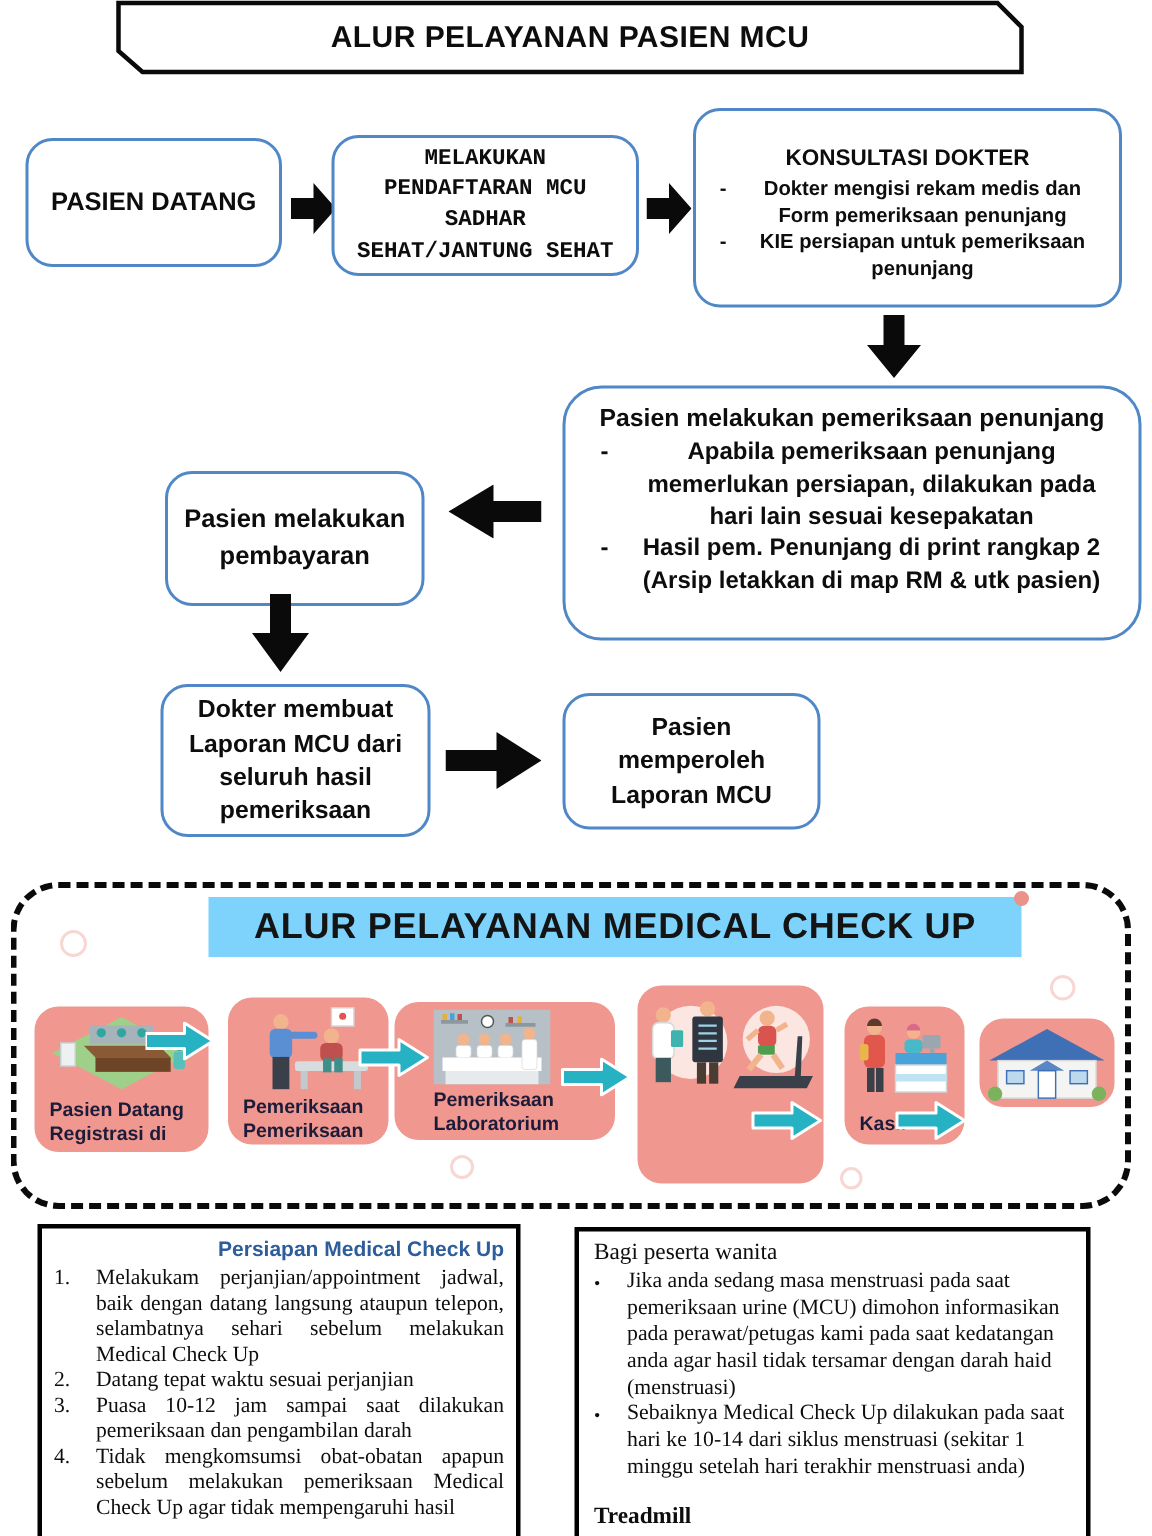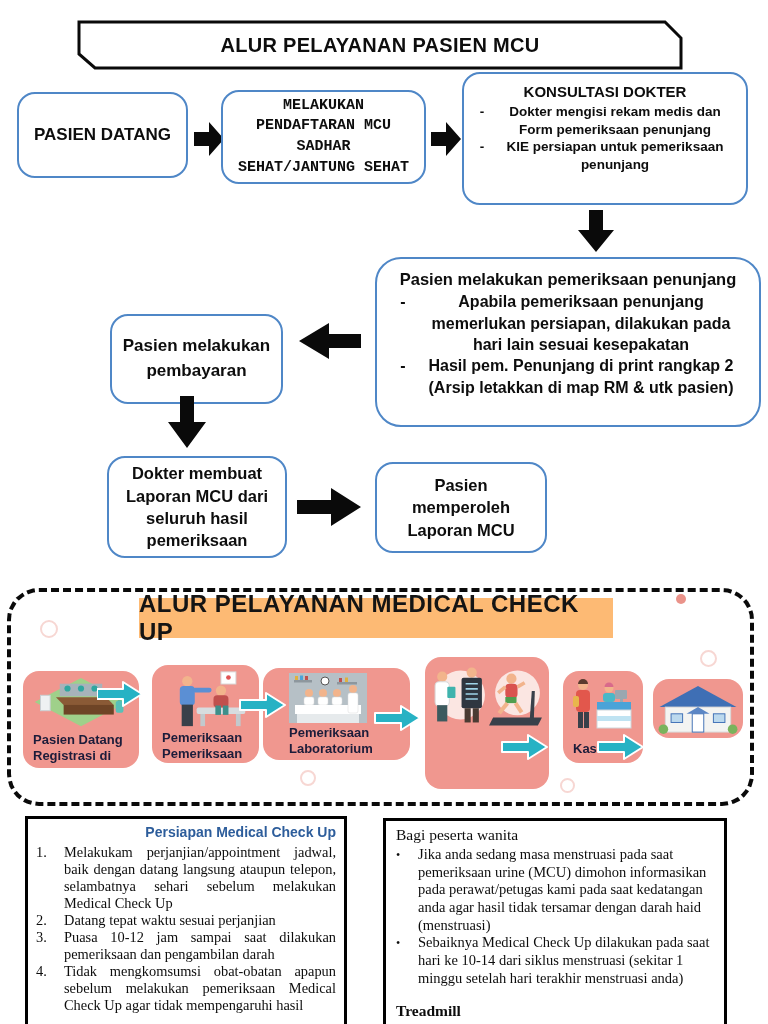--- a/index.html
+++ b/index.html
@@ -1,44 +1,44 @@
 <!DOCTYPE html>
 <html><head>
 <meta charset="utf-8">
 <style>
   html,body{margin:0;padding:0;background:#fff;}
   #canvas{
     position:relative;width:768px;height:1024px;background:#ffffff;
     overflow:hidden;font-family:"Liberation Sans",sans-serif;color:#0d0d0d;
   }
   
-  .titlebox{position:absolute;left:77px;top:20px;width:606px;height:50px;border-radius:17px;}
+  .titlebox{position:absolute;left:77px;top:0;width:606px;height:50px;border-radius:17px;}
   .titlebox svg{position:absolute;left:0;top:0;}
   .tb-text{position:absolute;left:0;top:0;width:100%;height:100%;
     display:flex;align-items:center;justify-content:center;
     font-size:20px;font-weight:bold;letter-spacing:.3px;}
   .bluebox{position:absolute;background:#fff;border:2.5px solid #4f87c7;border-radius:18px;
     display:flex;flex-direction:column;align-items:center;justify-content:center;
     text-align:center;font-weight:bold;box-sizing:border-box;}
   .bluebox.topalign{justify-content:flex-start;}
   .blk{position:absolute;}
   .blk svg polygon{fill:#0a0a0a;}
   .li{display:flex;width:100%;}
   .li .dash{flex:0 0 20px;text-align:center;}
   .li .litxt{flex:1;text-align:center;}
-  #box-konsultasi{font-size:13.5px;line-height:1.32;padding:8px 8px;}
+  #box-konsultasi{font-size:13.5px;line-height:1.32;padding:22px 8px;}
   #box-konsultasi .bxtitle{font-size:15px;margin-bottom:1px;}
   #box-penunjang{font-size:16px;line-height:1.34;padding:9px 13px;border-radius:26px;}
   #box-penunjang .bxtitle{font-size:16.5px;margin-bottom:1px;}
   #box-penunjang .li .dash{flex:0 0 26px;}
   
   .dashedbox{position:absolute;left:7px;top:588px;width:747px;height:218px;
     border:4px dashed #0a0a0a;border-radius:32px;box-sizing:border-box;background:#fff;}
   .doodle{position:absolute;border:2px solid #f7d7d3;border-radius:50%;}
-  .banner{position:absolute;left:139px;top:598px;width:474px;height:40px;background:#fdba74;
+  .banner{position:absolute;left:139px;top:598px;width:542px;height:40px;background:#7dd3fc;
     display:flex;align-items:center;justify-content:center;
     font-size:24px;font-weight:bold;color:#141414;letter-spacing:.5px;}
   .banner-dot{position:absolute;left:676px;top:594px;width:10px;height:10px;border-radius:50%;background:#ea938a;}
   .card{position:absolute;background:#F0978F;border-radius:16px;color:#1c1c3a;
     display:flex;flex-direction:column;box-sizing:border-box;overflow:hidden;}
   .card .illo{display:flex;justify-content:center;padding-top:5px;}
   .card .lbl{font-weight:bold;font-size:13px;line-height:1.25;padding:2px 6px 6px 10px;margin-top:auto;}
   .card .lbl.center{text-align:center;padding-left:6px;}
   .tarrow{position:absolute;z-index:6;}
   

